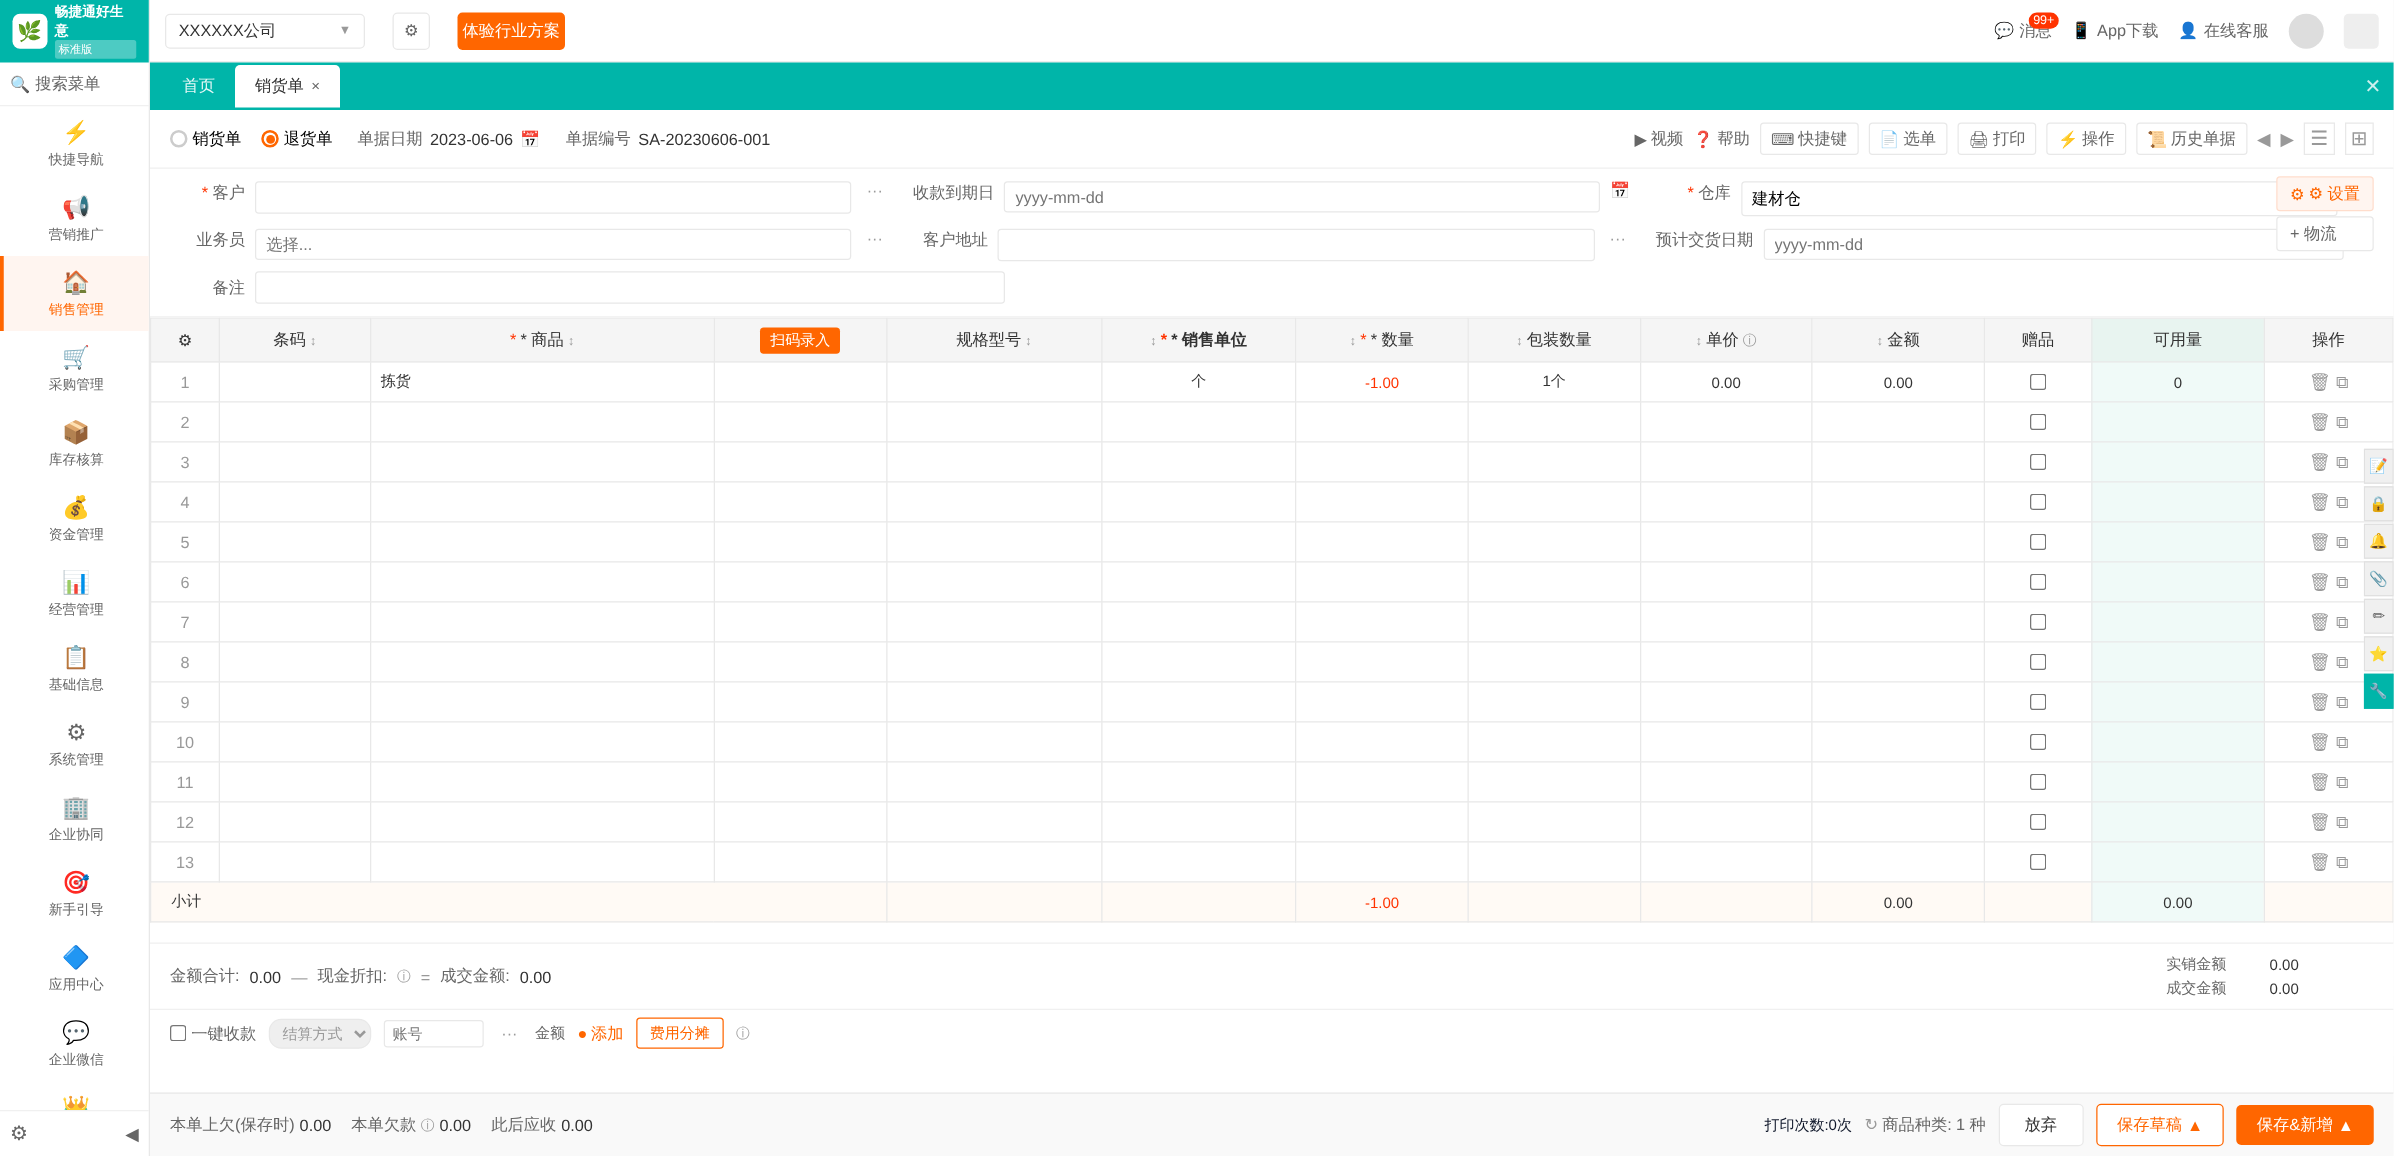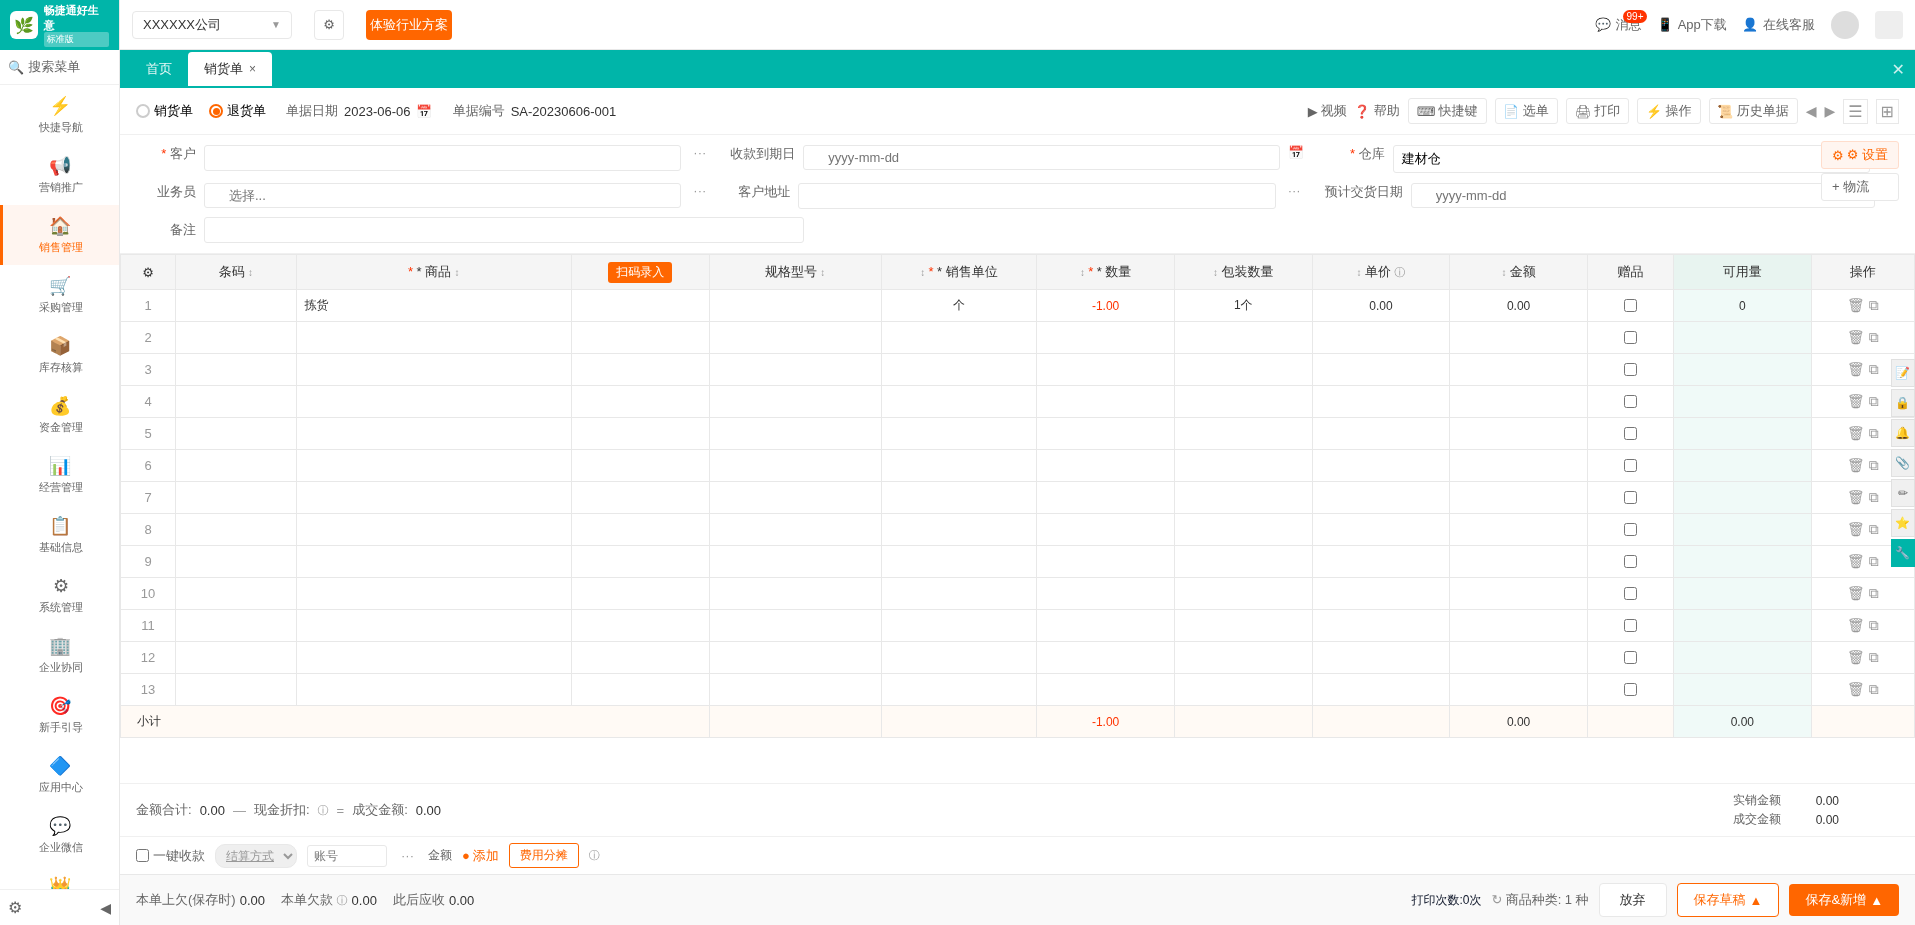--- a/index.html
+++ b/index.html
@@ -56,21 +56,21 @@
     .radio-dot.checked::after { content: ''; width: 7px; height: 7px; background: #ff6600; border-radius: 50%; }
     .date-field { display: flex; align-items: center; gap: 6px; }
     .date-label { color: #666; }
     .date-value { color: #333; font-weight: 400; }
     .date-icon { color: #999; cursor: pointer; }
     .action-link { color: #666; cursor: pointer; display: flex; align-items: center; gap: 3px; font-size: 12px; }
     .action-btn { border: 1px solid #e8e8e8; background: #fff; border-radius: 3px; padding: 3px 8px; cursor: pointer; color: #666; font-size: 12px; display: flex; align-items: center; gap: 3px; }
     .form-row { display: flex; align-items: flex-start; gap: 8px; }
     .form-label { color: #666; min-width: 60px; text-align: right; white-space: nowrap; }
     .required { color: #ff3300; }
-    .form-input { flex: 1; border: 1px solid #e8e8e8; border-radius: 3px; padding: 4px 24px; color: #333; min-width: 0; }
+    .form-input { flex: 1; border: 1px solid #e8e8e8; border-radius: 3px; padding: 4px 8px; color: #333; min-width: 0; }
     .form-input.empty { color: #ccc; }
     .ellipsis-btn { color: #999; cursor: pointer; padding: 0 4px; }
 
     
     .table-container { flex: 1; overflow: auto; margin: 0; }
     table { width: 100%; border-collapse: collapse; min-width: 1200px; }
     thead tr { background: #f5f5f5; }
     th { padding: 8px 6px; text-align: center; font-weight: normal; color: #333; border: 1px solid #e8e8e8; white-space: nowrap; font-size: 12px; }
     td { padding: 5px 6px; text-align: center; border: 1px solid #e8e8e8; color: #333; font-size: 12px; height: 32px; }
     .th-required { color: #ff3300; }
@@ -83,21 +83,21 @@
     .action-icons { display: flex; gap: 4px; justify-content: center; }
     .icon-btn { color: #999; cursor: pointer; font-size: 14px; }
     .row-num { color: #999; }
     .total-label { color: #666; }
     .total-value { color: #333; font-weight: 500; }
     .dash { color: #999; }
     .checkbox-label { display: flex; align-items: center; gap: 4px; cursor: pointer; color: #666; }
     .fee-btn { border: 1px solid #ff6600; color: #ff6600; background: #fff; border-radius: 3px; padding: 3px 10px; cursor: pointer; font-size: 12px; }
 
     
-    .bottom-bar { padding: 8px 16px; background: #f9f9f9; border-top: 1px solid #e8e8e8; display: flex; align-items: center; gap: 16px; }
+    .bottom-bar { padding: 8px 16px; background: #f9f9f9; border-top: 1px solid #e8e8e8; display: flex; align-items: center; gap: 16px; margin-top: 29px; }
     .stat-item { display: flex; align-items: center; gap: 4px; color: #666; font-size: 12px; }
     .stat-value { color: #333; }
     .bottom-right { margin-left: auto; display: flex; align-items: center; gap: 10px; }
     .print-info { color: #0f172a; font-size: 12px; }
     .discard-btn { border: 1px solid #e8e8e8; background: #fff; border-radius: 4px; padding: 7px 20px; cursor: pointer; color: #333; font-size: 13px; }
     .save-draft-btn { border: 1px solid #ff6600; background: #fff; border-radius: 4px; padding: 7px 16px; cursor: pointer; color: #ff6600; font-size: 13px; display: flex; align-items: center; gap: 4px; }
     .save-new-btn { background: #ff6600; color: #fff; border: none; border-radius: 4px; padding: 7px 16px; cursor: pointer; font-size: 13px; display: flex; align-items: center; gap: 4px; }
 
     
     .right-fixed { position: fixed; right: 0; top: 50%; transform: translateY(-50%); display: flex; flex-direction: column; gap: 2px; z-index: 100; }
@@ -350,21 +350,21 @@
               <span>* 商品</span>
               <span class="sort-icon">↕</span>
             </th>
             <th style="width:80px;padding:0;">
               <button class="scan-btn">扫码录入</button>
             </th>
             <th style="width:100px;">
               <span>规格型号</span>
               <span class="sort-icon">↕</span>
             </th>
-            <th style="width:90px;">
+            <th style="width:90px;font-weight:bold;">
               <span class="sort-icon">↕</span>
               <span class="th-required">*</span>
               <span>* 销售单位</span>
             </th>
             <th style="width:80px;">
               <span class="sort-icon">↕</span>
               <span class="th-required">*</span>
               <span>* 数量</span>
             </th>
             <th style="width:80px;">
@@ -739,21 +739,21 @@
           <span style="color:#333;font-size:12px;min-width:50px;text-align:right;">0.00</span>
         </div>
       </div>
     </div>
 
     <div style="padding:6px 16px;border-top:1px solid #f0f0f0;display:flex;align-items:center;gap:10px;background:#fff;">
       <label class="checkbox-label">
         <input type="checkbox" style="">
         <span>一键收款</span>
       </label>
-      <select style="border:1px solid #e8e8e8;border-radius:10px;padding:3px 6px;color:#999;font-size:12px;text-decoration:underline;">
+      <select style="border:1px solid #e8e8e8;border-radius:10px;padding:3px 6px;color:#999;font-size:12px;">
         <option>结算方式</option>
       </select>
       <input type="text" placeholder="账号" style="border: 1px solid rgb(232, 232, 232); border-radius: 3px; padding: 3px 6px; width: 80px; font-size: 12px; color: rgb(153, 153, 153);">
       <span class="ellipsis-btn">···</span>
       <span style="color:#666;font-size:12px;">金额</span>
       <span style="cursor:pointer;color:#ff6600;display:flex;align-items:center;gap:3px;font-size:12px;">
         <span>●</span>
         <span>添加</span>
       </span>
       <button class="fee-btn">费用分摊</button>

